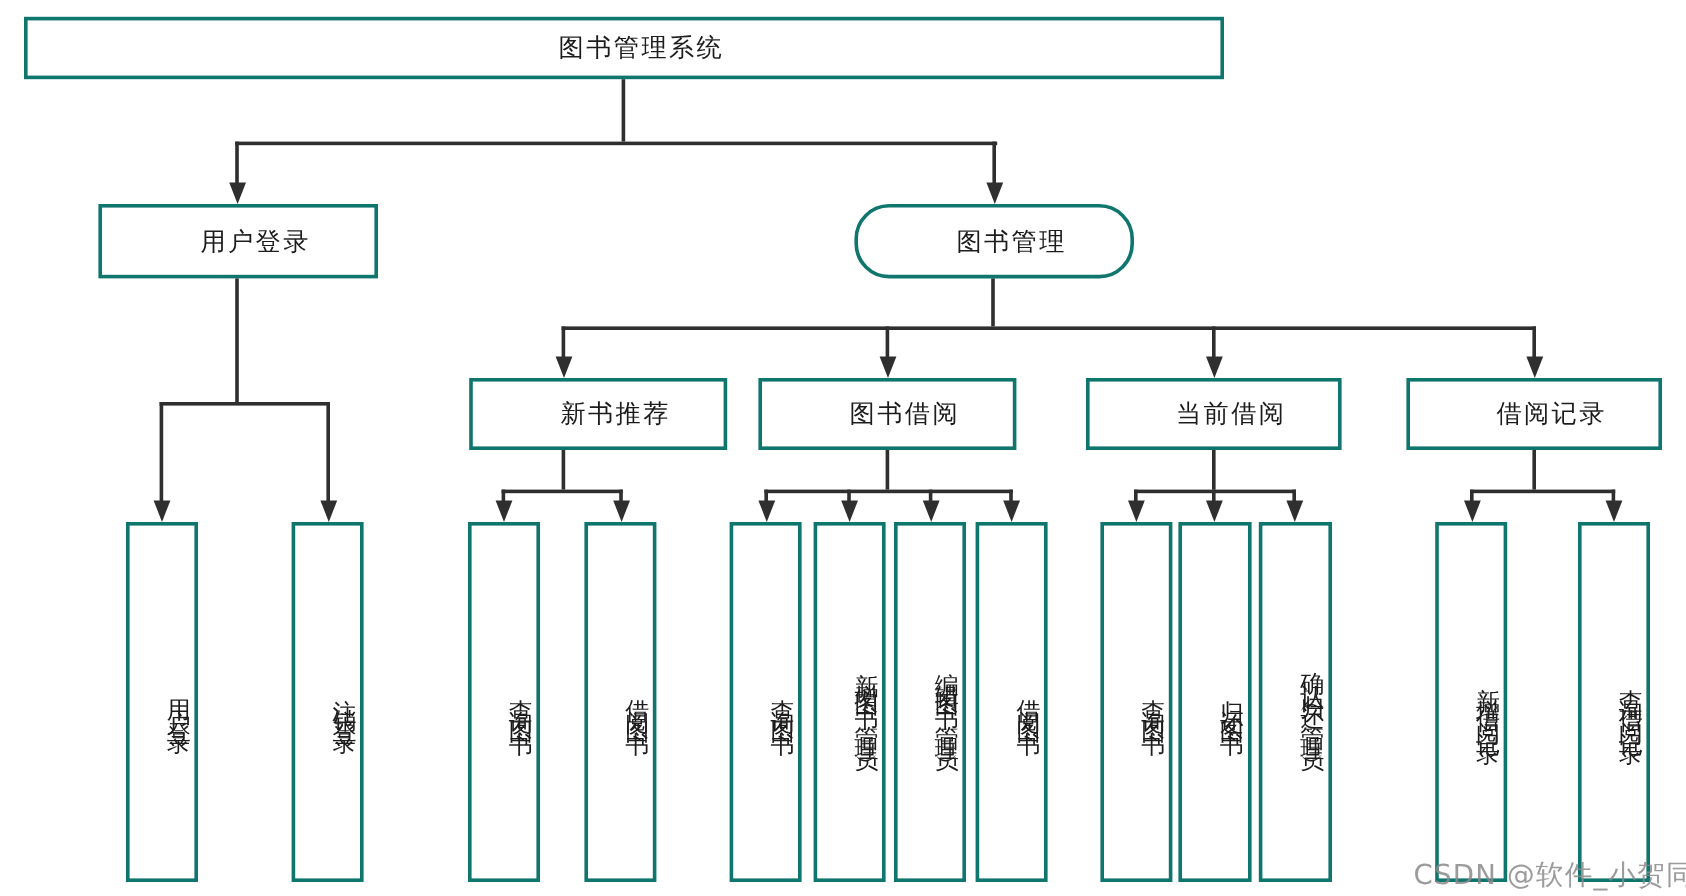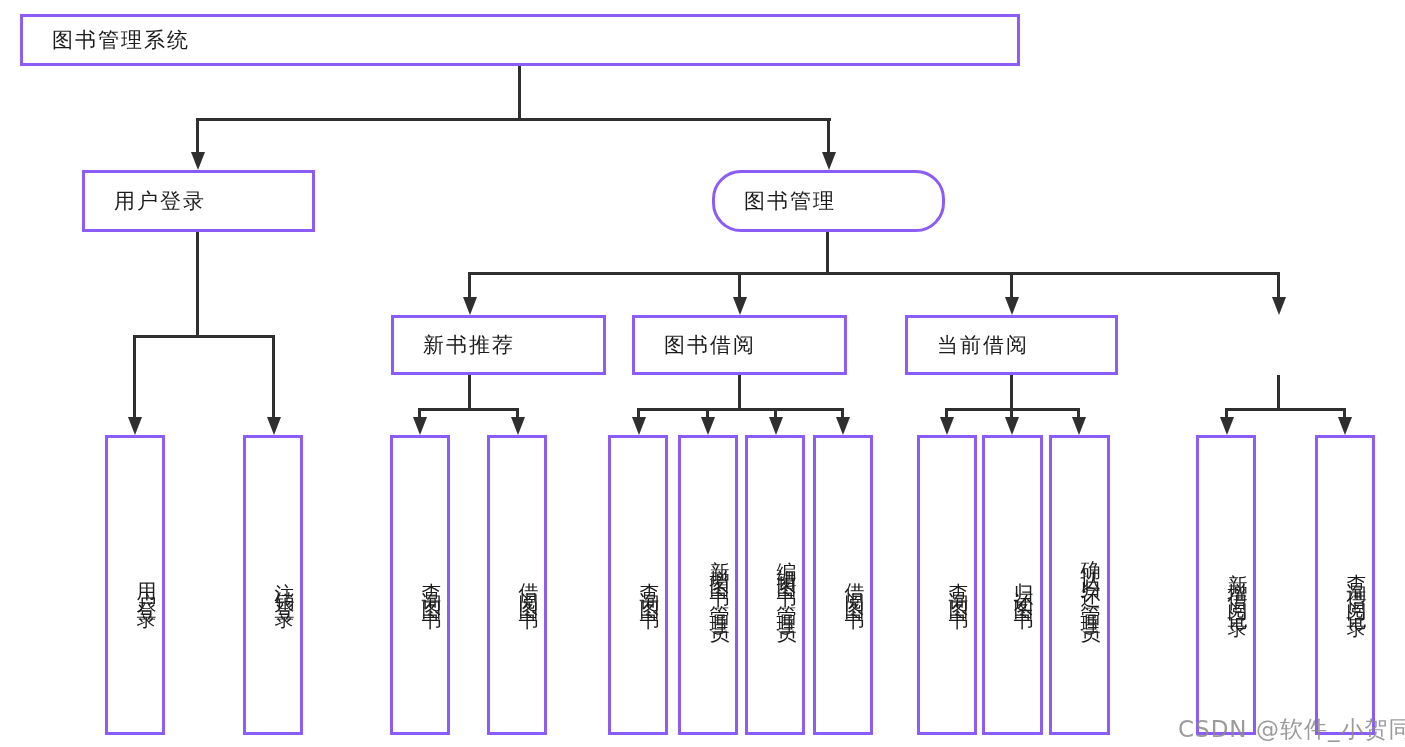--- a/index.html
+++ b/index.html
@@ -1,22 +1,22 @@
 <!DOCTYPE html>
 <html><head>
 <meta charset="utf-8">
 <style>
   html,body{margin:0;padding:0;background:#ffffff;}
   .stage{
     position:relative;width:1405px;height:747px;background:#ffffff;
     font-family:"DejaVu Sans","Liberation Sans",sans-serif;color:#1c1c1c;overflow:hidden;
   }
   .box{
-    position:absolute;box-sizing:border-box;border:3px solid #8b5cf6;background:#ffffff;
-    display:flex;align-items:center;text-align:center;padding-left:29px;
+    position:absolute;box-sizing:border-box;border:3px solid #0f766e;background:#ffffff;
+    display:flex;align-items:center;justify-content:center;text-align:center;padding-left:29px;
   }
   .hlabel{font-size:21px;letter-spacing:2px;white-space:nowrap;}
   .vbox .vlabel{
     writing-mode:vertical-rl;text-orientation:mixed;
     font-size:20px;letter-spacing:9px;line-height:1;white-space:nowrap;
   }
   .vline,.hline{position:absolute;background:#2f2f2f;}
   .arrow{
     position:absolute;width:0;height:0;
     border-left:7px solid transparent;border-right:7px solid transparent;
@@ -44,20 +44,23 @@
   </div>
 
   <div class="box" style="left:362px;top:315px;width:215px;height:60px;margin-left:29px;">
     <span class="hlabel">新书推荐</span>
   </div>
   <div class="box" style="left:905px;top:315px;width:213px;height:60px;">
     <span class="hlabel">当前借阅</span>
   </div>
   <div class="box" style="left:632px;top:315px;width:215px;height:60px;">
     <span class="hlabel">图书借阅</span>
+  </div>
+  <div class="box" style="left:1172px;top:315px;width:213px;height:60px;">
+    <span class="hlabel">借阅记录</span>
   </div>
 
   <div class="box vbox" style="left:105px;top:435px;width:60px;height:300px;">
     <span class="vlabel">用户登录</span>
   </div>
   <div class="box vbox" style="left:243px;top:435px;width:60px;height:300px;">
     <span class="vlabel">注销登录</span>
   </div>
   <div class="box vbox" style="left:390px;top:435px;width:60px;height:300px;">
     <span class="vlabel">查询图书</span>

